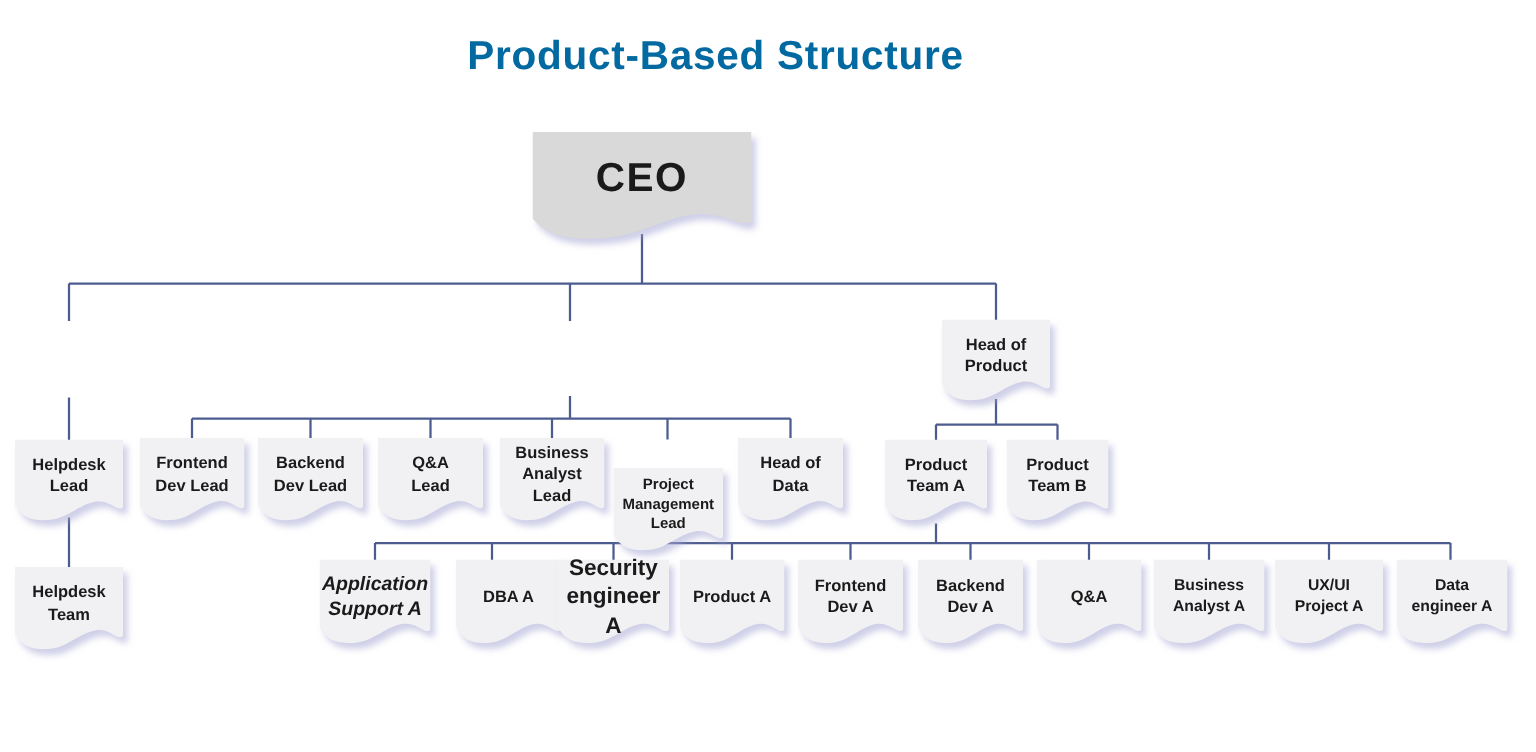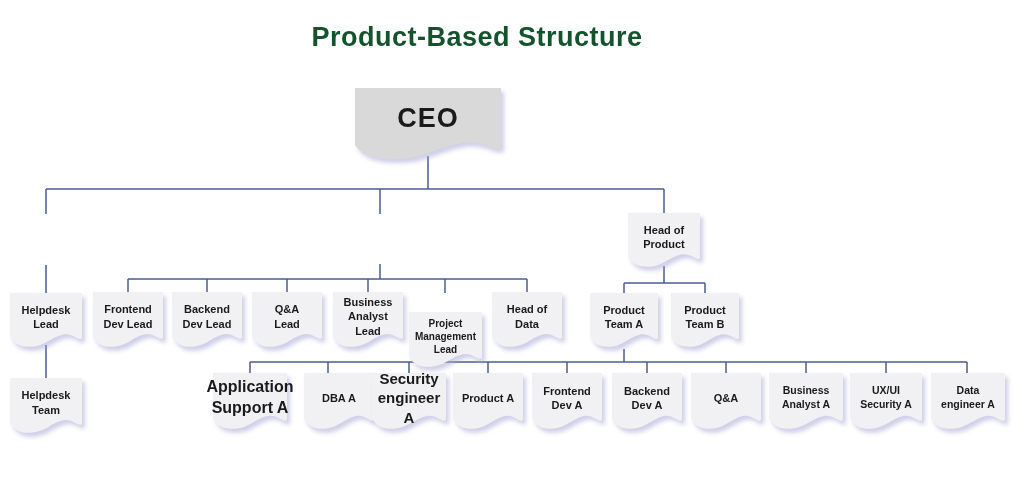--- a/index.html
+++ b/index.html
@@ -13,21 +13,21 @@
     overflow:hidden;
   }
 
   .title {
     position:absolute;
     left:0; top:22px; width:954px;
     text-align:center;
     font-size:27px;
     font-weight:700;
     letter-spacing:0.5px;
-    color:#14532d;
+    color:#0369a1;
   }
 
   .connectors {
     position:absolute; left:0; top:0;
     width:1024px; height:501px;
     pointer-events:none;
   }
   .connectors path {
     fill:none;
     stroke:#4d5c8e;
@@ -165,21 +165,21 @@
 Team A</span>
   </div>
   <div class="node" style="left:671px; top:293px; width:68px; height:56px;">
     <svg class="shape" viewBox="0 0 100 62" preserveAspectRatio="none">
         <path d="M0 0 H100 V50 C95 54 88 44 74 46 C58 48.5 48 59 30 59.5 C17 60 6 58 0 48 Z"></path>
       </svg>
     <span class="label">Product
 Team B</span>
   </div>
 
-  <div class="node" style="left:213px; top:373px; width:74px; height:58px; font-size:16px;">
+  <div class="node" style="left:213px; top:373px; width:74px; height:58px; font-size:13px;font-style:italic;">
     <svg class="shape" viewBox="0 0 100 62" preserveAspectRatio="none">
         <path d="M0 0 H100 V50 C95 54 88 44 74 46 C58 48.5 48 59 30 59.5 C17 60 6 58 0 48 Z"></path>
       </svg>
     <span class="label">Application
 Support A</span>
   </div>
   <div class="node" style="left:304px; top:373px; width:70px; height:58px;">
     <svg class="shape" viewBox="0 0 100 62" preserveAspectRatio="none">
         <path d="M0 0 H100 V50 C95 54 88 44 74 46 C58 48.5 48 59 30 59.5 C17 60 6 58 0 48 Z"></path>
       </svg>
@@ -223,21 +223,21 @@
         <path d="M0 0 H100 V50 C95 54 88 44 74 46 C58 48.5 48 59 30 59.5 C17 60 6 58 0 48 Z"></path>
       </svg>
     <span class="label">Business
 Analyst A</span>
   </div>
   <div class="node" style="left:850px; top:373px; width:72px; height:58px; font-size:10.5px;">
     <svg class="shape" viewBox="0 0 100 62" preserveAspectRatio="none">
         <path d="M0 0 H100 V50 C95 54 88 44 74 46 C58 48.5 48 59 30 59.5 C17 60 6 58 0 48 Z"></path>
       </svg>
     <span class="label">UX/UI
-Security A</span>
+Project A</span>
   </div>
   <div class="node" style="left:931px; top:373px; width:74px; height:58px; font-size:10.5px;">
     <svg class="shape" viewBox="0 0 100 62" preserveAspectRatio="none">
         <path d="M0 0 H100 V50 C95 54 88 44 74 46 C58 48.5 48 59 30 59.5 C17 60 6 58 0 48 Z"></path>
       </svg>
     <span class="label">Data
 engineer A</span>
   </div>
 
 </div>

